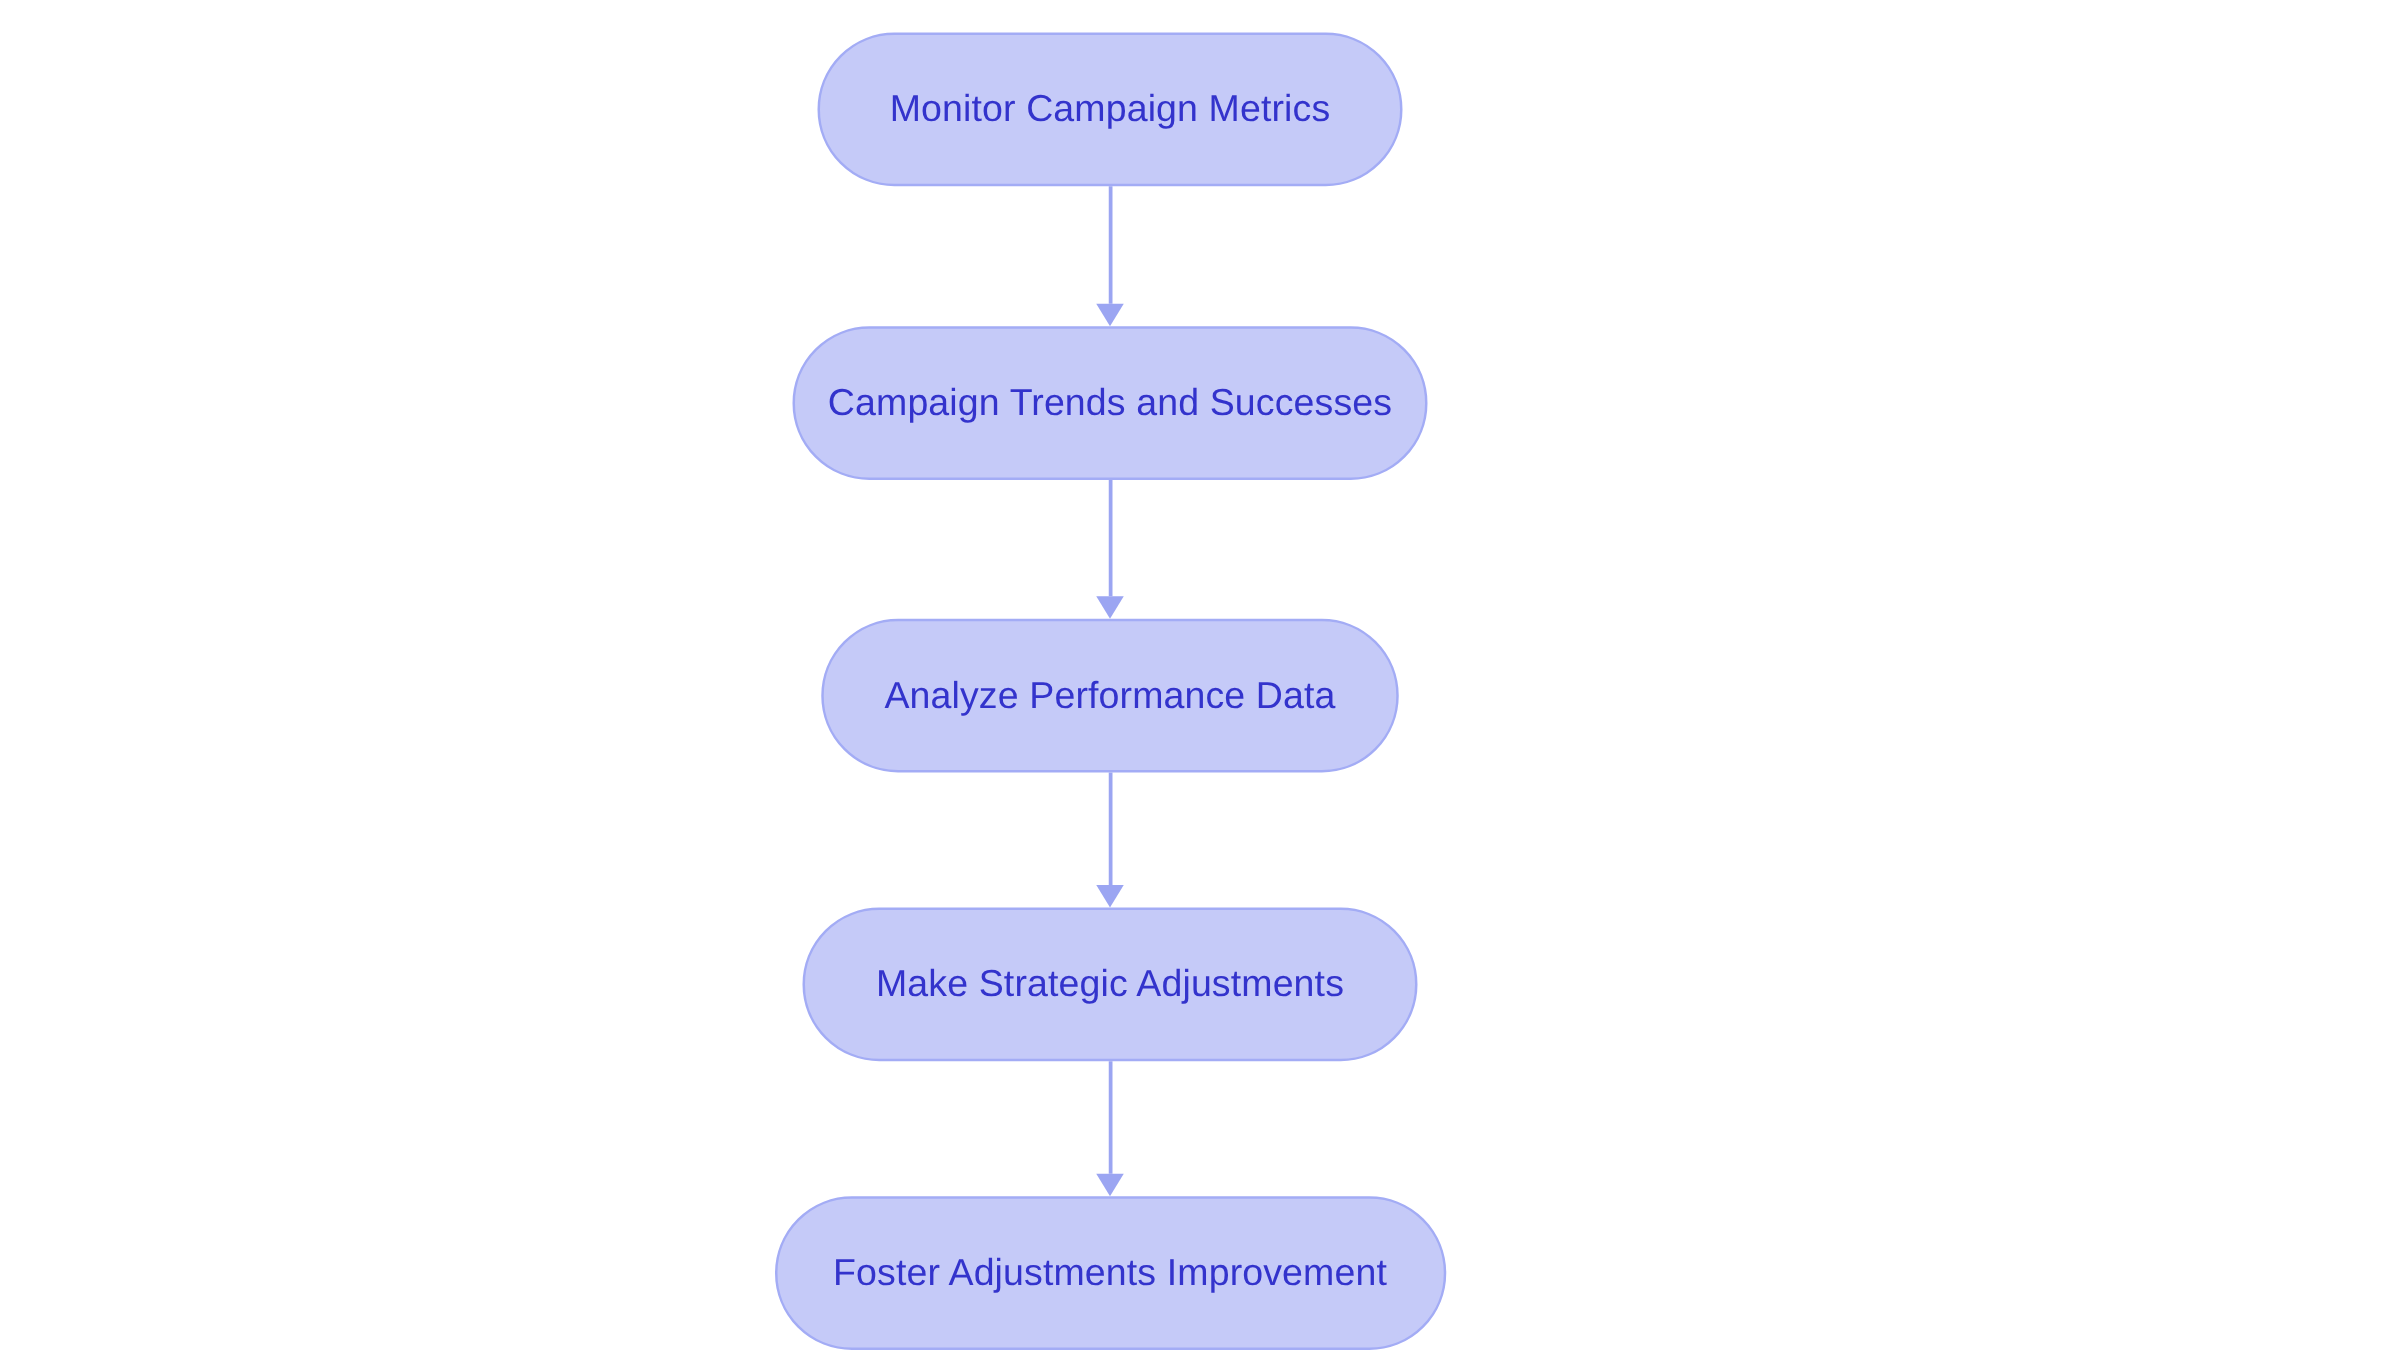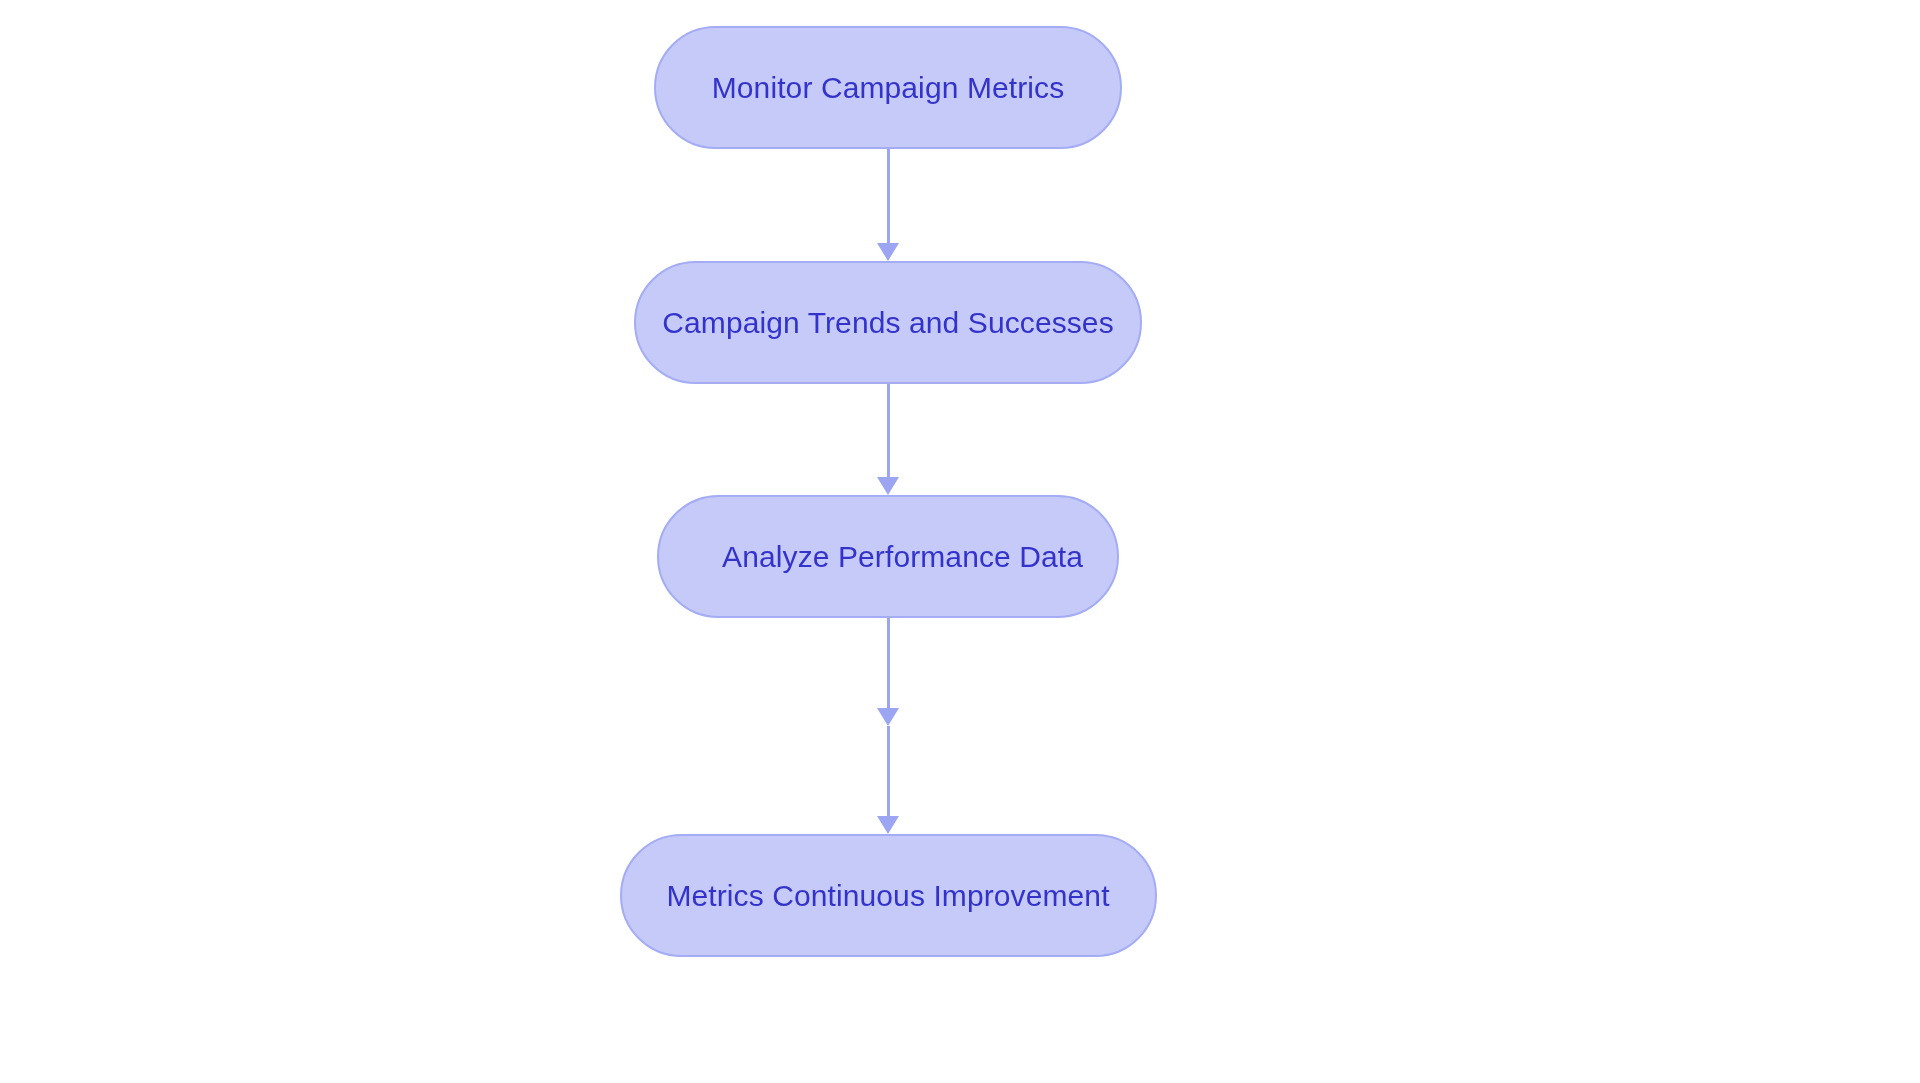--- a/index.html
+++ b/index.html
@@ -67,21 +67,21 @@
     width: 0;
     height: 0;
     border-left: 11px solid transparent;
     border-right: 11px solid transparent;
     border-top: 18px solid #9ba5f2;
     flex: 0 0 auto;
   }
   
   .node-w1 { width: 468px; }
   .node-w2 { width: 508px; }
-  .node-w3 { width: 462px; justify-content: flex-end; }
+  .node-w3 { width: 462px; }
   .node-w4 { width: 492px; }
   .node-w5 { width: 537px; }
   
   .conn-h1 { height: 112px; }
   .conn-h2 { height: 111px; }
   .conn-h3 { height: 108px; }
   .conn-h4 { height: 108px; }
   .spacer-top { height: 10px; flex: 0 0 auto; }
 </style>
 </head>
@@ -112,24 +112,27 @@
 
     <div class="flow-node node-w3">
       <span class="flow-node-label">Analyze Performance Data</span>
     </div>
 
     <div class="flow-connector conn-h3">
       <div class="connector-line"></div>
       <div class="connector-arrow"></div>
     </div>
 
+    <div class="flow-node node-w4">
+      <span class="flow-node-label">Make Strategic Adjustments</span>
+    </div>
 
     <div class="flow-connector conn-h4">
       <div class="connector-line"></div>
       <div class="connector-arrow"></div>
     </div>
 
     <div class="flow-node node-w5">
-      <span class="flow-node-label">Metrics Continuous Improvement</span>
+      <span class="flow-node-label">Foster Adjustments Improvement</span>
     </div>
 
   </div>
 </div>
 
 </body></html>

